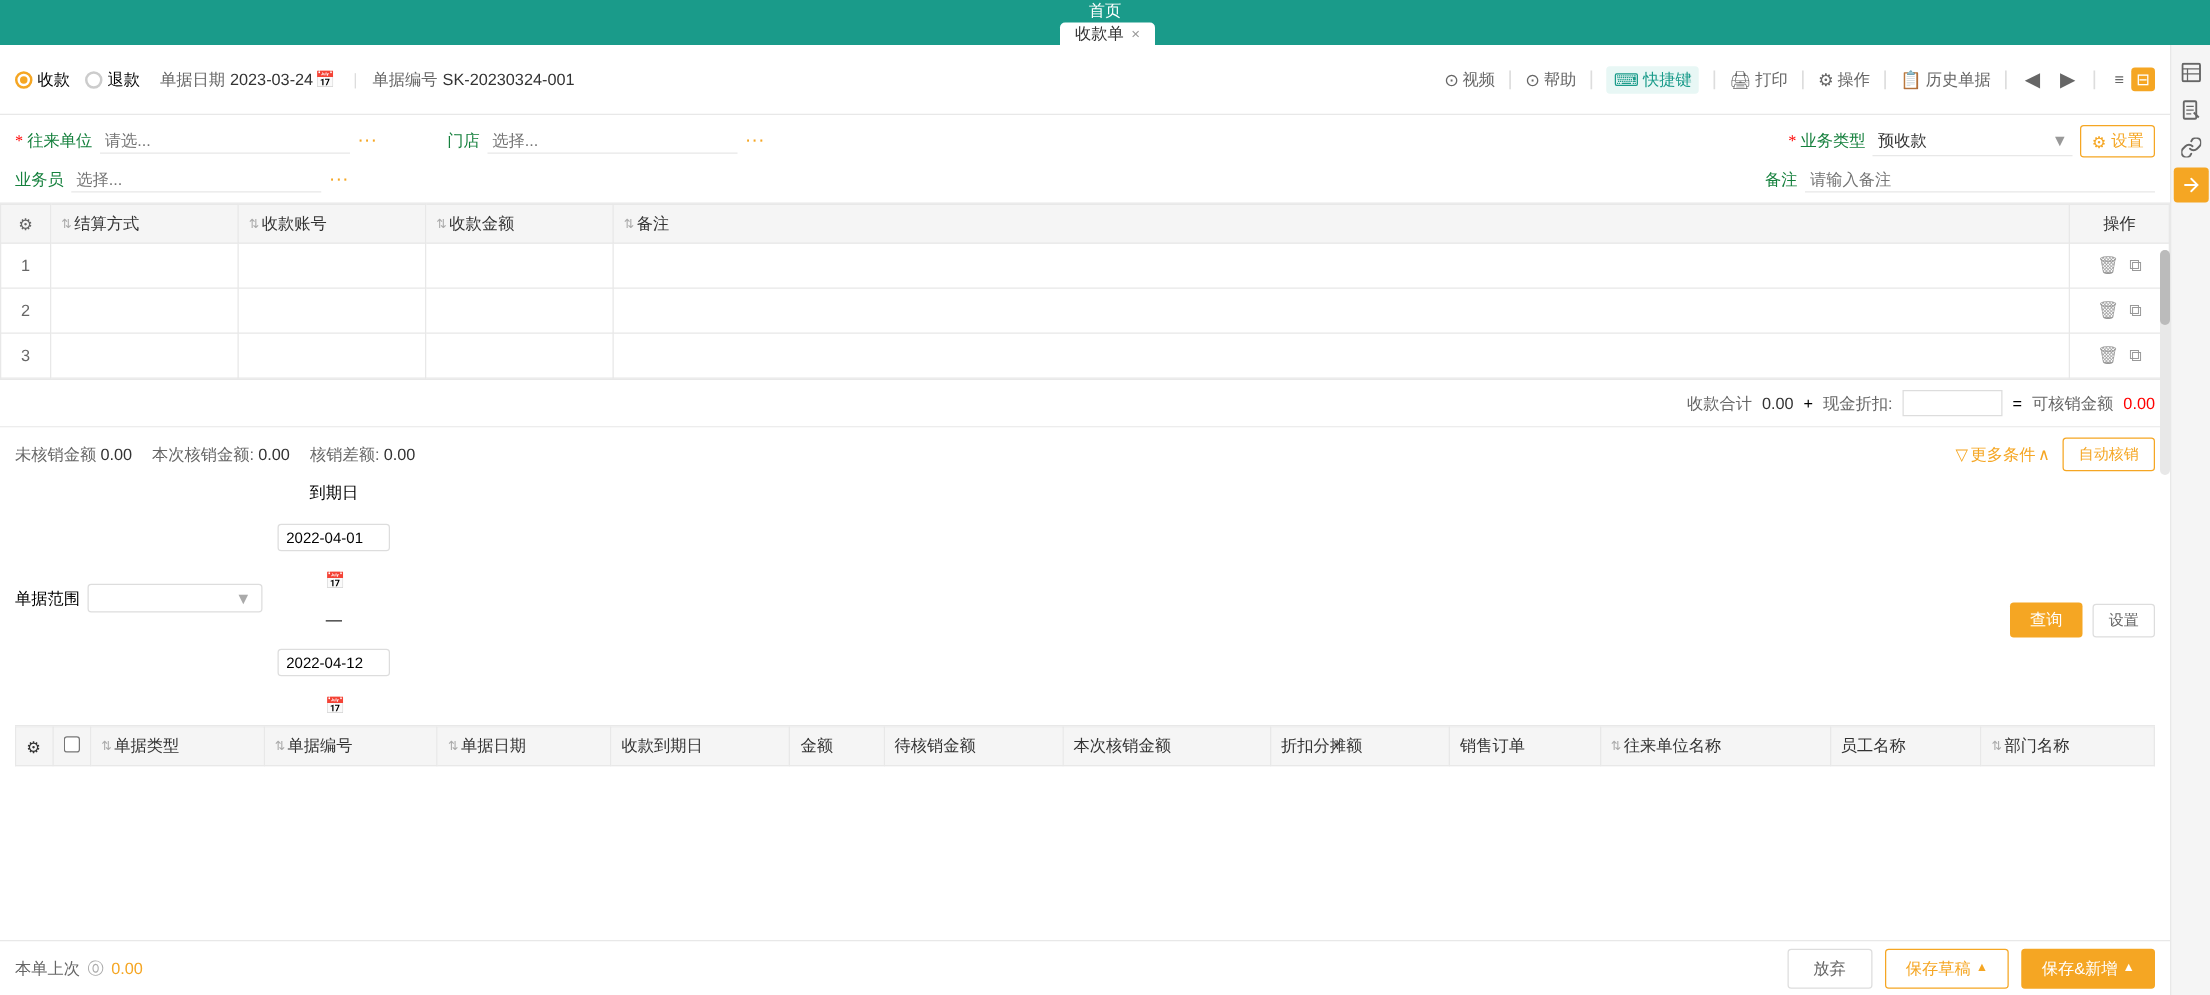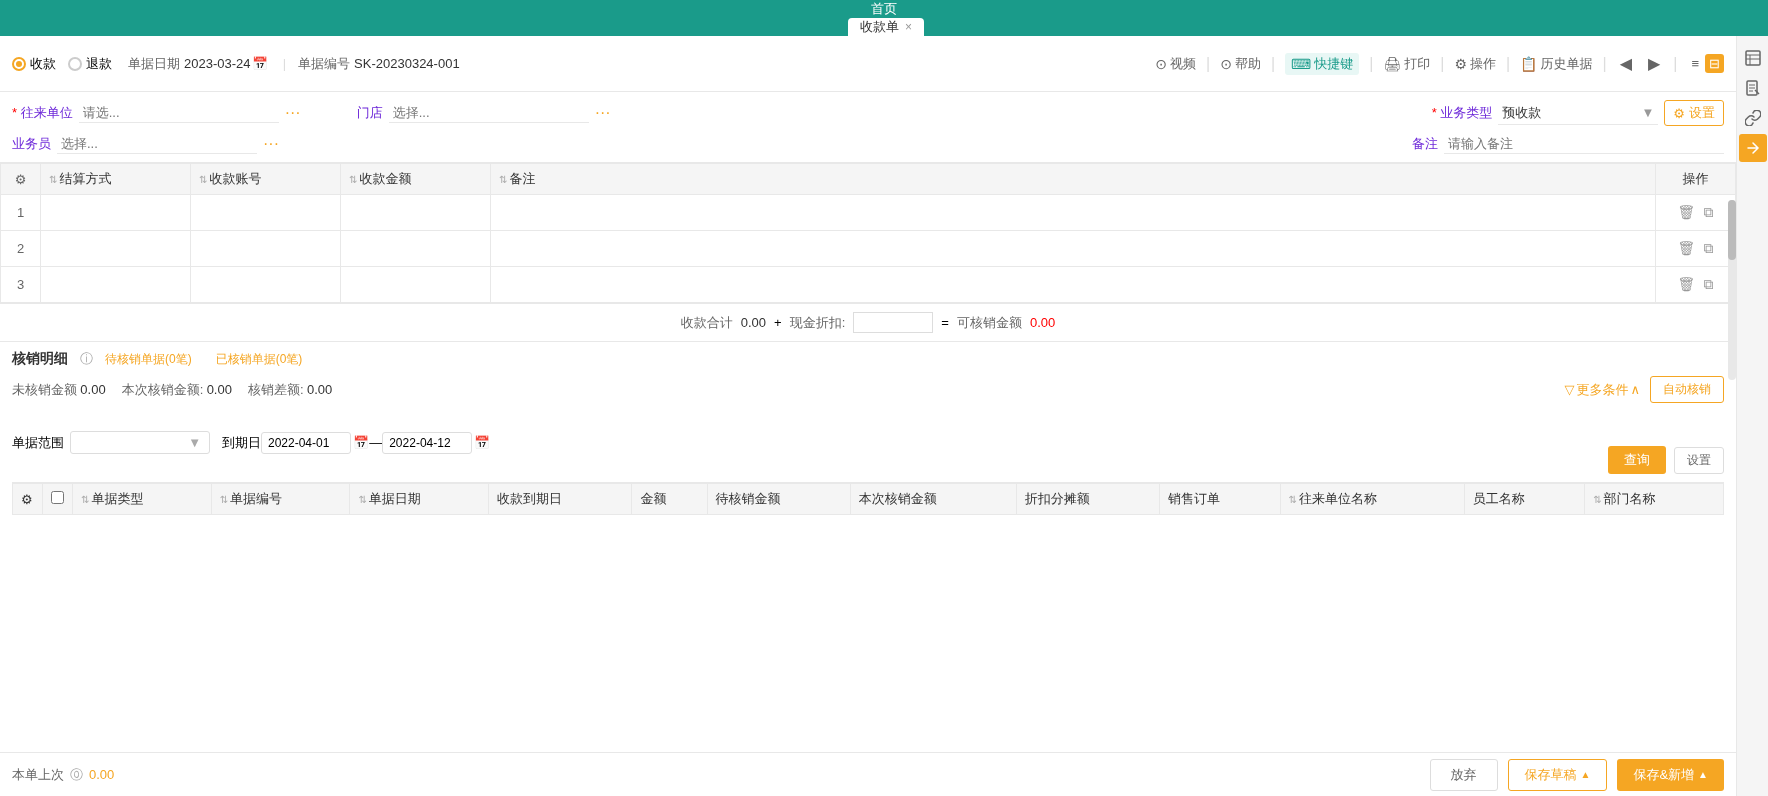--- a/index.html
+++ b/index.html
@@ -181,23 +181,24 @@
       margin-bottom: 8px;
       gap: 16px;
     }
     .form-row:last-child { margin-bottom: 0; }
     .form-field {
       display: flex;
       align-items: center;
       gap: 6px;
     }
     .field-label {
-      color: #6d28d9;
+      color: #15803d;
       white-space: nowrap;
       min-width: fit-content;
+      font-family: Liberation Serif, serif;
     }
     .field-label.required::before {
       content: '* ';
       color: #f00;
     }
     .field-input {
       border: none;
       border-bottom: 1px solid #e8e8e8;
       outline: none;
       padding: 2px 4px;
@@ -278,21 +279,21 @@
       display: flex;
       align-items: center;
       gap: 2px;
     }
     .sort-icon { color: #aaa; font-size: 10px; }
 
     
     .summary-row {
       display: flex;
       align-items: center;
-      justify-content: center;
+      justify-content: flex-end;
       padding: 8px 12px;
       background: #fff;
       border-bottom: 1px solid #e8e8e8;
       gap: 8px;
       flex-shrink: 0;
     }
     .summary-label { color: #666; }
     .summary-value { color: #333; font-weight: 500; }
     .summary-highlight { color: #f00; font-weight: 500; }
     .summary-input {
@@ -369,21 +370,22 @@
       border: 1px solid #f5a623;
       color: #f5a623;
       padding: 4px 12px;
       border-radius: 3px;
       cursor: pointer;
       font-size: 12px;
     }
     .date-range {
       display: flex;
       align-items: center;
-      gap: 0;
+      gap: 16px;
+      flex-direction: column;
     }
     .date-input {
       border: 1px solid #ddd;
       padding: 3px 6px;
       border-radius: 3px;
       outline: none;
       width: 90px;
       font-size: 12px;
     }
     .query-btn {
@@ -753,27 +755,20 @@
       <span class="summary-value">0.00</span>
       <span>+</span>
       <span class="summary-label">现金折扣:</span>
       <input class="summary-input" type="text" style="">
       <span>=</span>
       <span class="summary-label">可核销金额</span>
       <span class="summary-highlight">0.00</span>
     </div>
 
     <div class="hx-section">
-      <div class="hx-header">
-        <span class="hx-title">核销明细</span>
-        <span class="hx-info-icon">ⓘ</span>
-        <span class="hx-tab">待核销单据(0笔)</span>
-        <span style="color:#666;"></span>
-        <span class="hx-tab">已核销单据(0笔)</span>
-      </div>
 
       <div class="hx-stats">
         <span class="hx-stat">
           <span>未核销金额</span>&nbsp;<span class="hx-stat-val">0.00</span>
         </span>
         <span class="hx-stat">
           <span>本次核销金额:</span>&nbsp;<span class="hx-stat-val">0.00</span>
         </span>
         <span class="hx-stat">
           <span>核销差额:</span>&nbsp;<span class="hx-stat-val">0.00</span>

